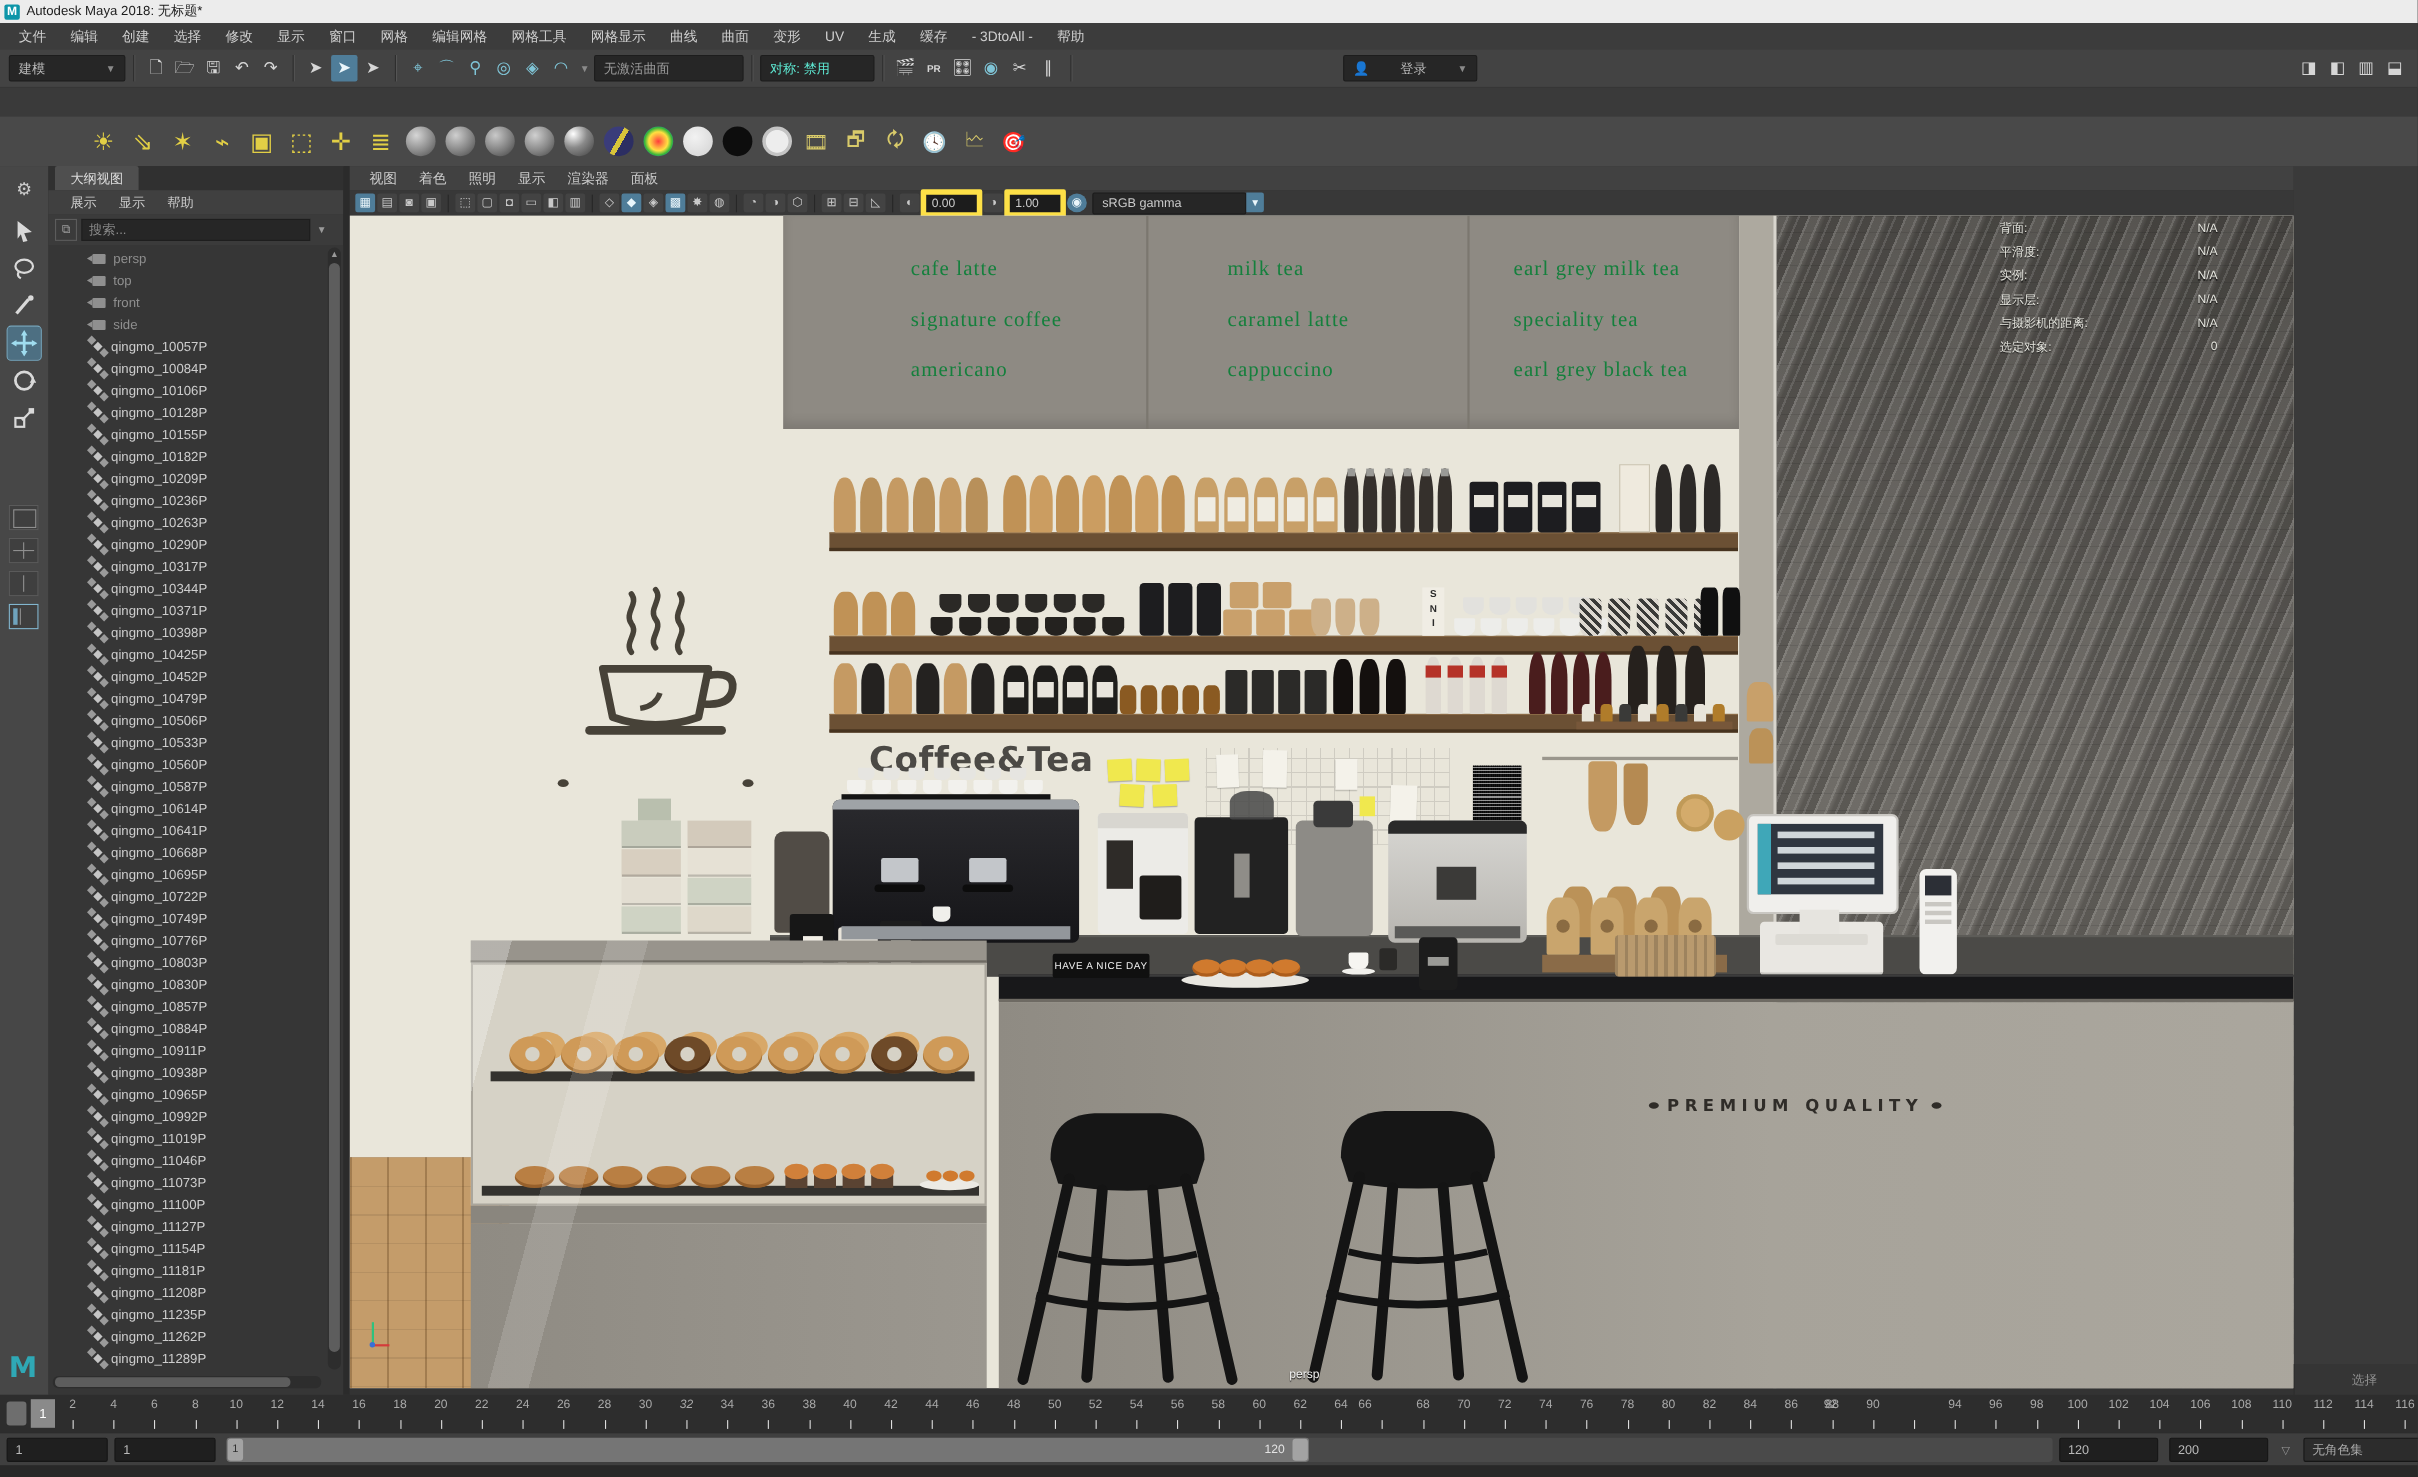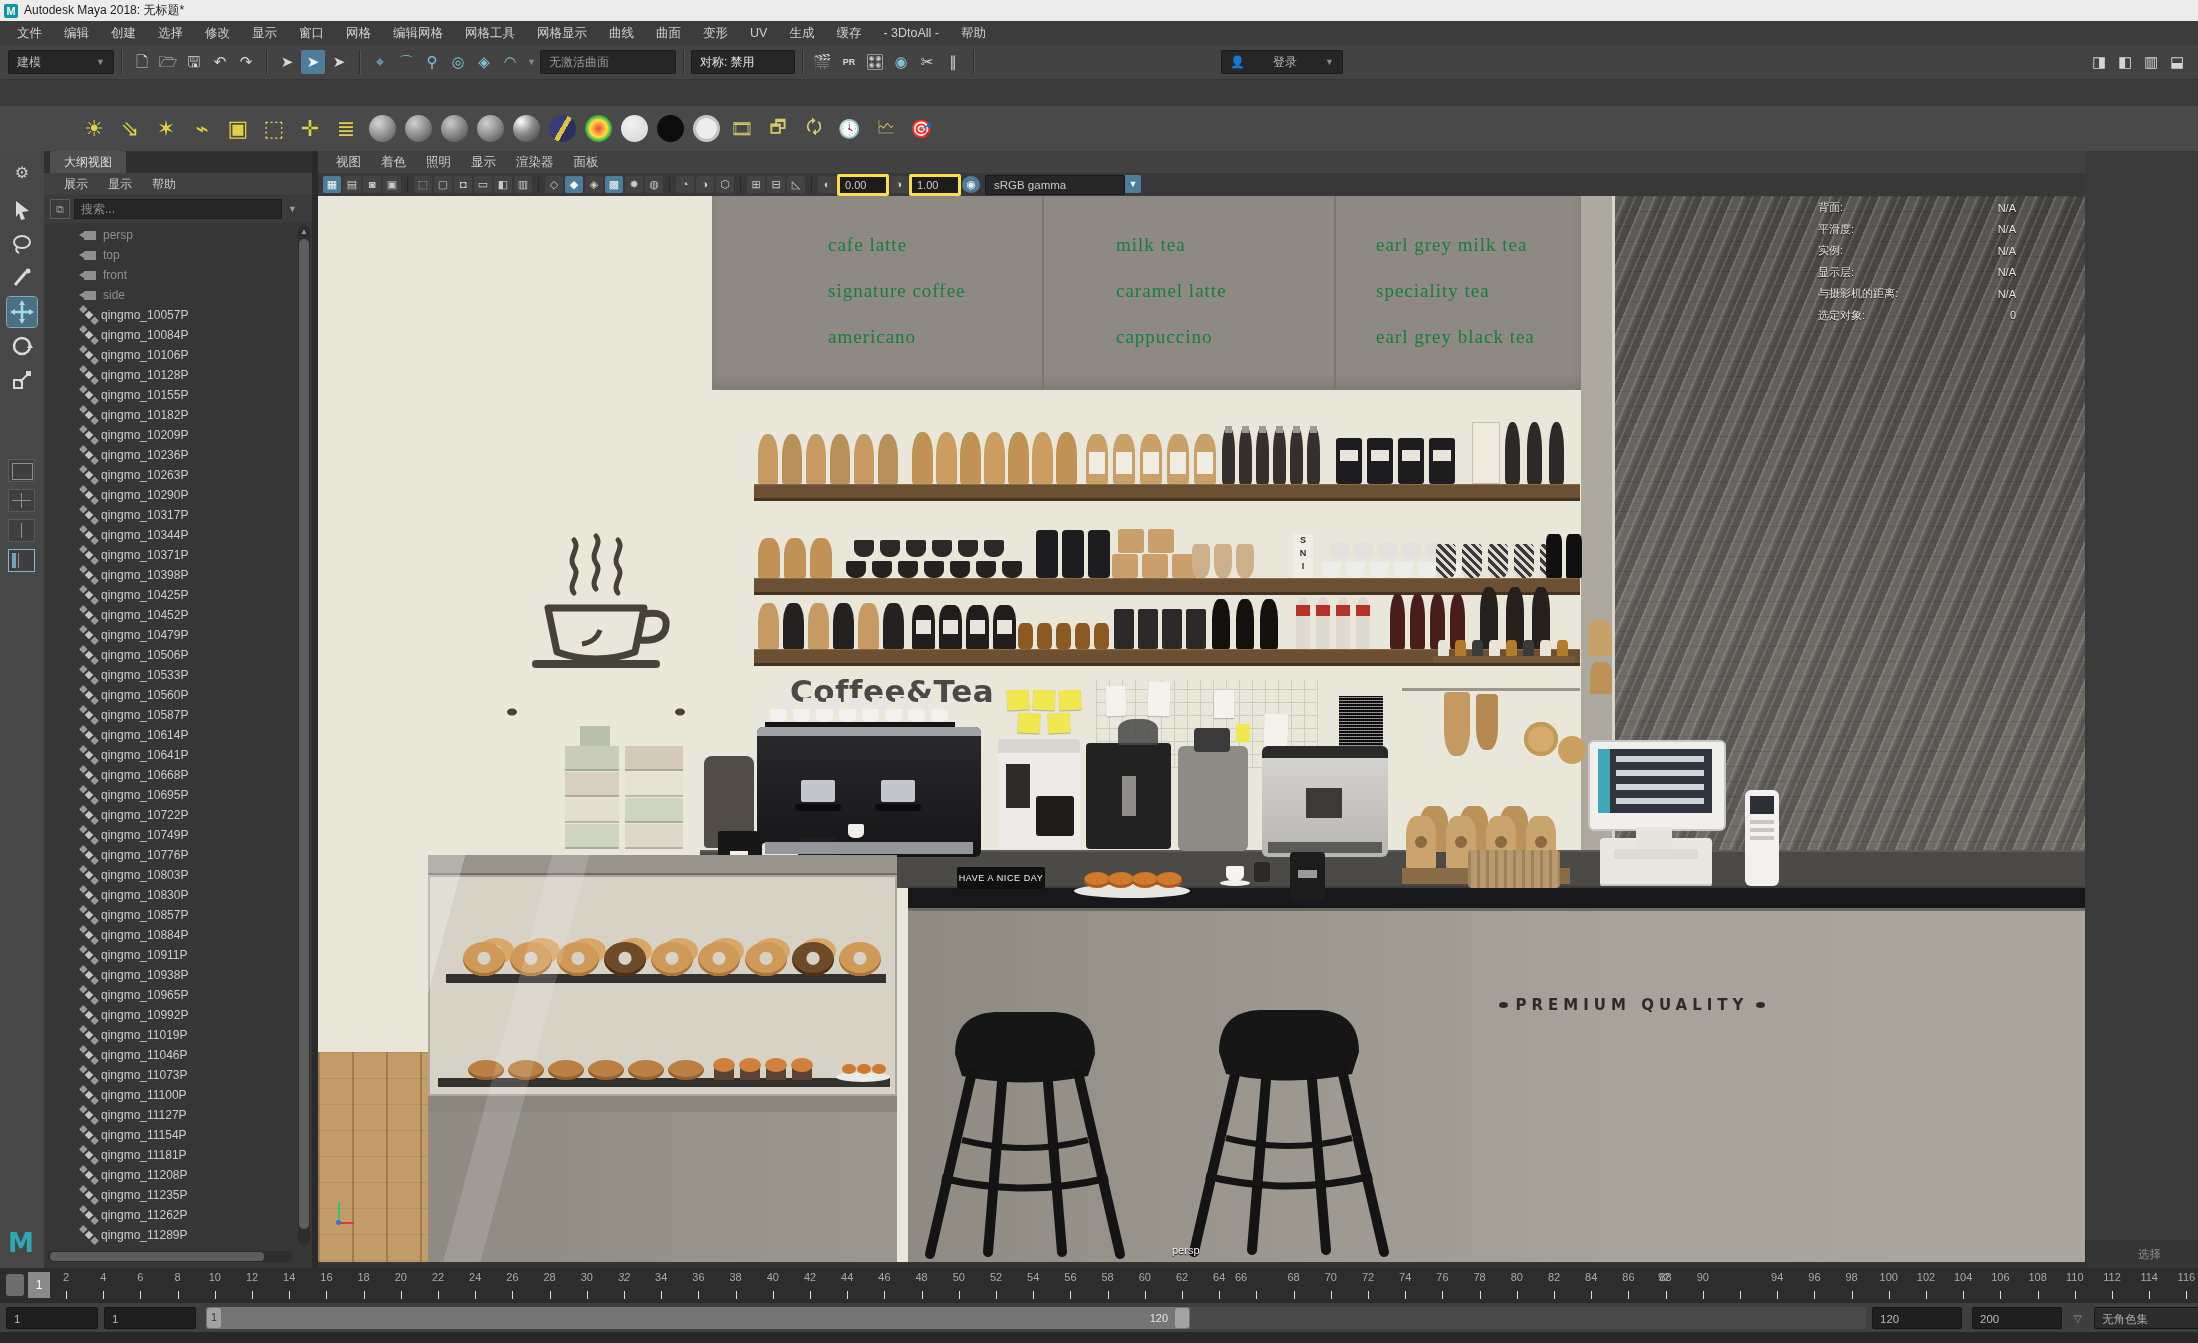--- a/index.html
+++ b/index.html
@@ -59,21 +59,21 @@
   #ol-hscroll{position:absolute;left:4px;bottom:6px;width:244px;height:11px;background:#2d2d2d;border-radius:5px}
   #ol-hthumb{position:absolute;left:2px;top:1px;width:214px;height:9px;background:#5d5d5d;border-radius:4px}
   
   #viewport{left:318px;top:151px;width:1767px;height:1117px;background:#333333}
   #vpmenus{position:absolute;left:0;top:0;width:1767px;height:22px;background:#414141;display:flex;align-items:center;padding-left:8px;box-sizing:border-box}
   .vp-mi{color:#cccccc;font-size:12.5px;padding:0 10px}
   #vpicons{position:absolute;left:0;top:22px;width:1767px;height:23px;background:#383838;display:flex;align-items:center;padding-left:4px;box-sizing:border-box}
   .vpico{width:18px;height:17px;margin:0 1px;color:#c9c9c9;font-size:11px;text-align:center;line-height:17px;background:#434343;border-radius:2px}
   .vpico.active{background:#4f7d99;color:#eaf6fb}
   .vpsep{width:1px;height:16px;background:#272727;margin:0 5px}
-  .vpfield{height:16px;background:#1c1c1c;border:3px solid #fde047;color:#cccccc;font-size:11px;
+  .vpfield{height:16px;background:#1c1c1c;border:5px solid #fde047;color:#cccccc;font-size:11px;
     line-height:16px;padding:0 5px;border-radius:2px}
   #srgb{width:130px;height:18px;background:#262626;border:1px solid #1b1b1b;color:#c9c9c9;font-size:11.5px;
     line-height:18px;padding-left:8px;border-radius:2px}
   #srgb-arrow{width:16px;height:18px;background:#4f7d99;color:#eaf6fb;font-size:9px;text-align:center;line-height:18px;border-radius:0 2px 2px 0}
   
   #scene{position:absolute;left:0;top:45px;width:1767px;height:1066px;background:#e9e6da;overflow:hidden}
   .menu-item-line{font-family:"Liberation Serif",serif;font-size:19px;color:#15803d;letter-spacing:1px;
     position:absolute;white-space:nowrap}
   .hudrow{display:flex;justify-content:space-between;height:21.5px;align-items:center;
     color:#e6e6df;font-size:11px;text-shadow:0 1px 1px rgba(0,0,0,.8)}
@@ -161,21 +161,21 @@
     <div class="tb-sep"></div>
     <div class="tb-ico teal">⌖</div>
     <div class="tb-ico teal">⌒</div>
     <div class="tb-ico teal">⚲</div>
     <div class="tb-ico teal">◎</div>
     <div class="tb-ico teal">◈</div>
     <div class="tb-ico teal">◠</div>
     <span style="color:#8a8a8a;font-size:9px;margin:0 4px">▼</span>
     <div class="tb-field" style="width:118px;color:#9a9a9a">无激活曲面</div>
     <div class="tb-sep"></div>
-    <div class="tb-field" style="width:86px;color:#e5e5e5">对称: 禁用</div>
+    <div class="tb-field" style="width:86px;color:#5eead4">对称: 禁用</div>
     <div class="tb-sep"></div>
     <div class="tb-ico">🎬</div>
     <div class="tb-ico" style="font-size:9px;font-weight:bold">PR</div>
     <div class="tb-ico">🎛</div>
     <div class="tb-ico teal">◉</div>
     <div class="tb-ico">✂</div>
     <div class="tb-ico">∥</div>
     <div class="tb-sep"></div>
     <div class="tb-field row" style="width:104px;margin-left:240px;justify-content:space-between">
       <span style="color:#d8d8d8">👤</span>

